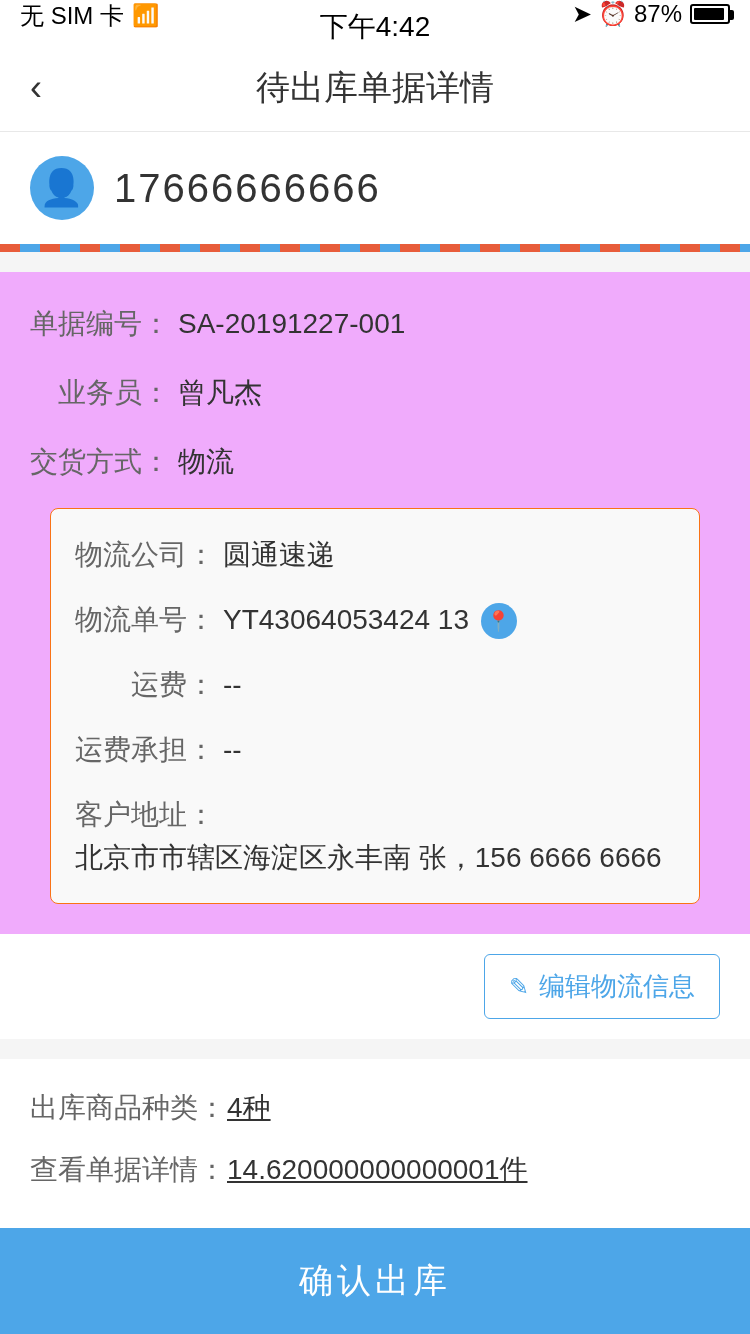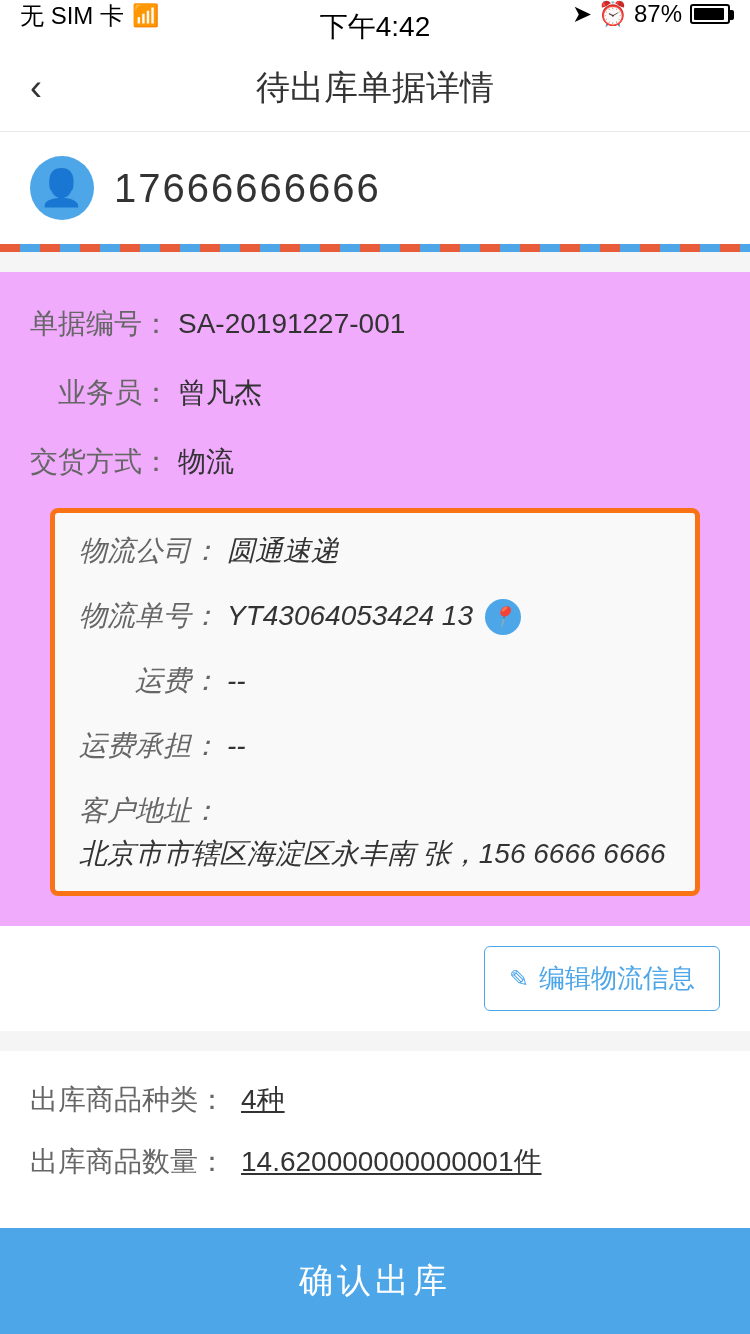--- a/index.html
+++ b/index.html
@@ -171,25 +171,24 @@
       margin-right: 8px;
     }
     .info-value {
       color: #333;
       flex: 1;
     }
 
     
     .logistics-card {
       background: #f9f9f9;
-      border: 5px solid #f97316;
+      border: 1px solid #f97316;
       border-radius: 8px;
       margin: 20px 20px 0;
-      padding: 16px 24px;
-      font-style: italic;
+      padding: 24px 24px;
     }
     .logistics-row {
       display: flex;
       align-items: flex-start;
       margin-bottom: 20px;
       font-size: 28px;
       line-height: 1.6;
     }
     .logistics-row:last-child {
       margin-bottom: 0;
@@ -271,21 +270,21 @@
       display: flex;
       align-items: center;
       margin-bottom: 24px;
       font-size: 28px;
     }
     .goods-label {
       color: #666;
       min-width: 180px;
       text-align: left;
       flex-shrink: 0;
-      margin-right: 15px;
+      margin-right: 1px;
     }
     .goods-value {
       color: #333;
       text-decoration: underline;
     }
 
     
     .view-detail-btn-row {
       background: #fff;
       padding: 16px 30px 24px;
@@ -418,21 +417,21 @@
 </div>
 
 <div class="section-divider"></div>
 
 <div class="goods-section">
   <div class="goods-row">
     <span class="goods-label">出库商品种类：</span>
     <span class="goods-value">4种</span>
   </div>
   <div class="goods-row">
-    <span class="goods-label">出库商品数量：</span>
+    <span class="goods-label">查看单据详情：</span>
     <span class="goods-value">14.620000000000001件</span>
   </div>
 </div>
 
 <div class="view-detail-btn-row">
   <button class="view-detail-btn">
     <span class="list-icon">☰</span>
     <span>查看单据详情</span>
   </button>
 </div>

